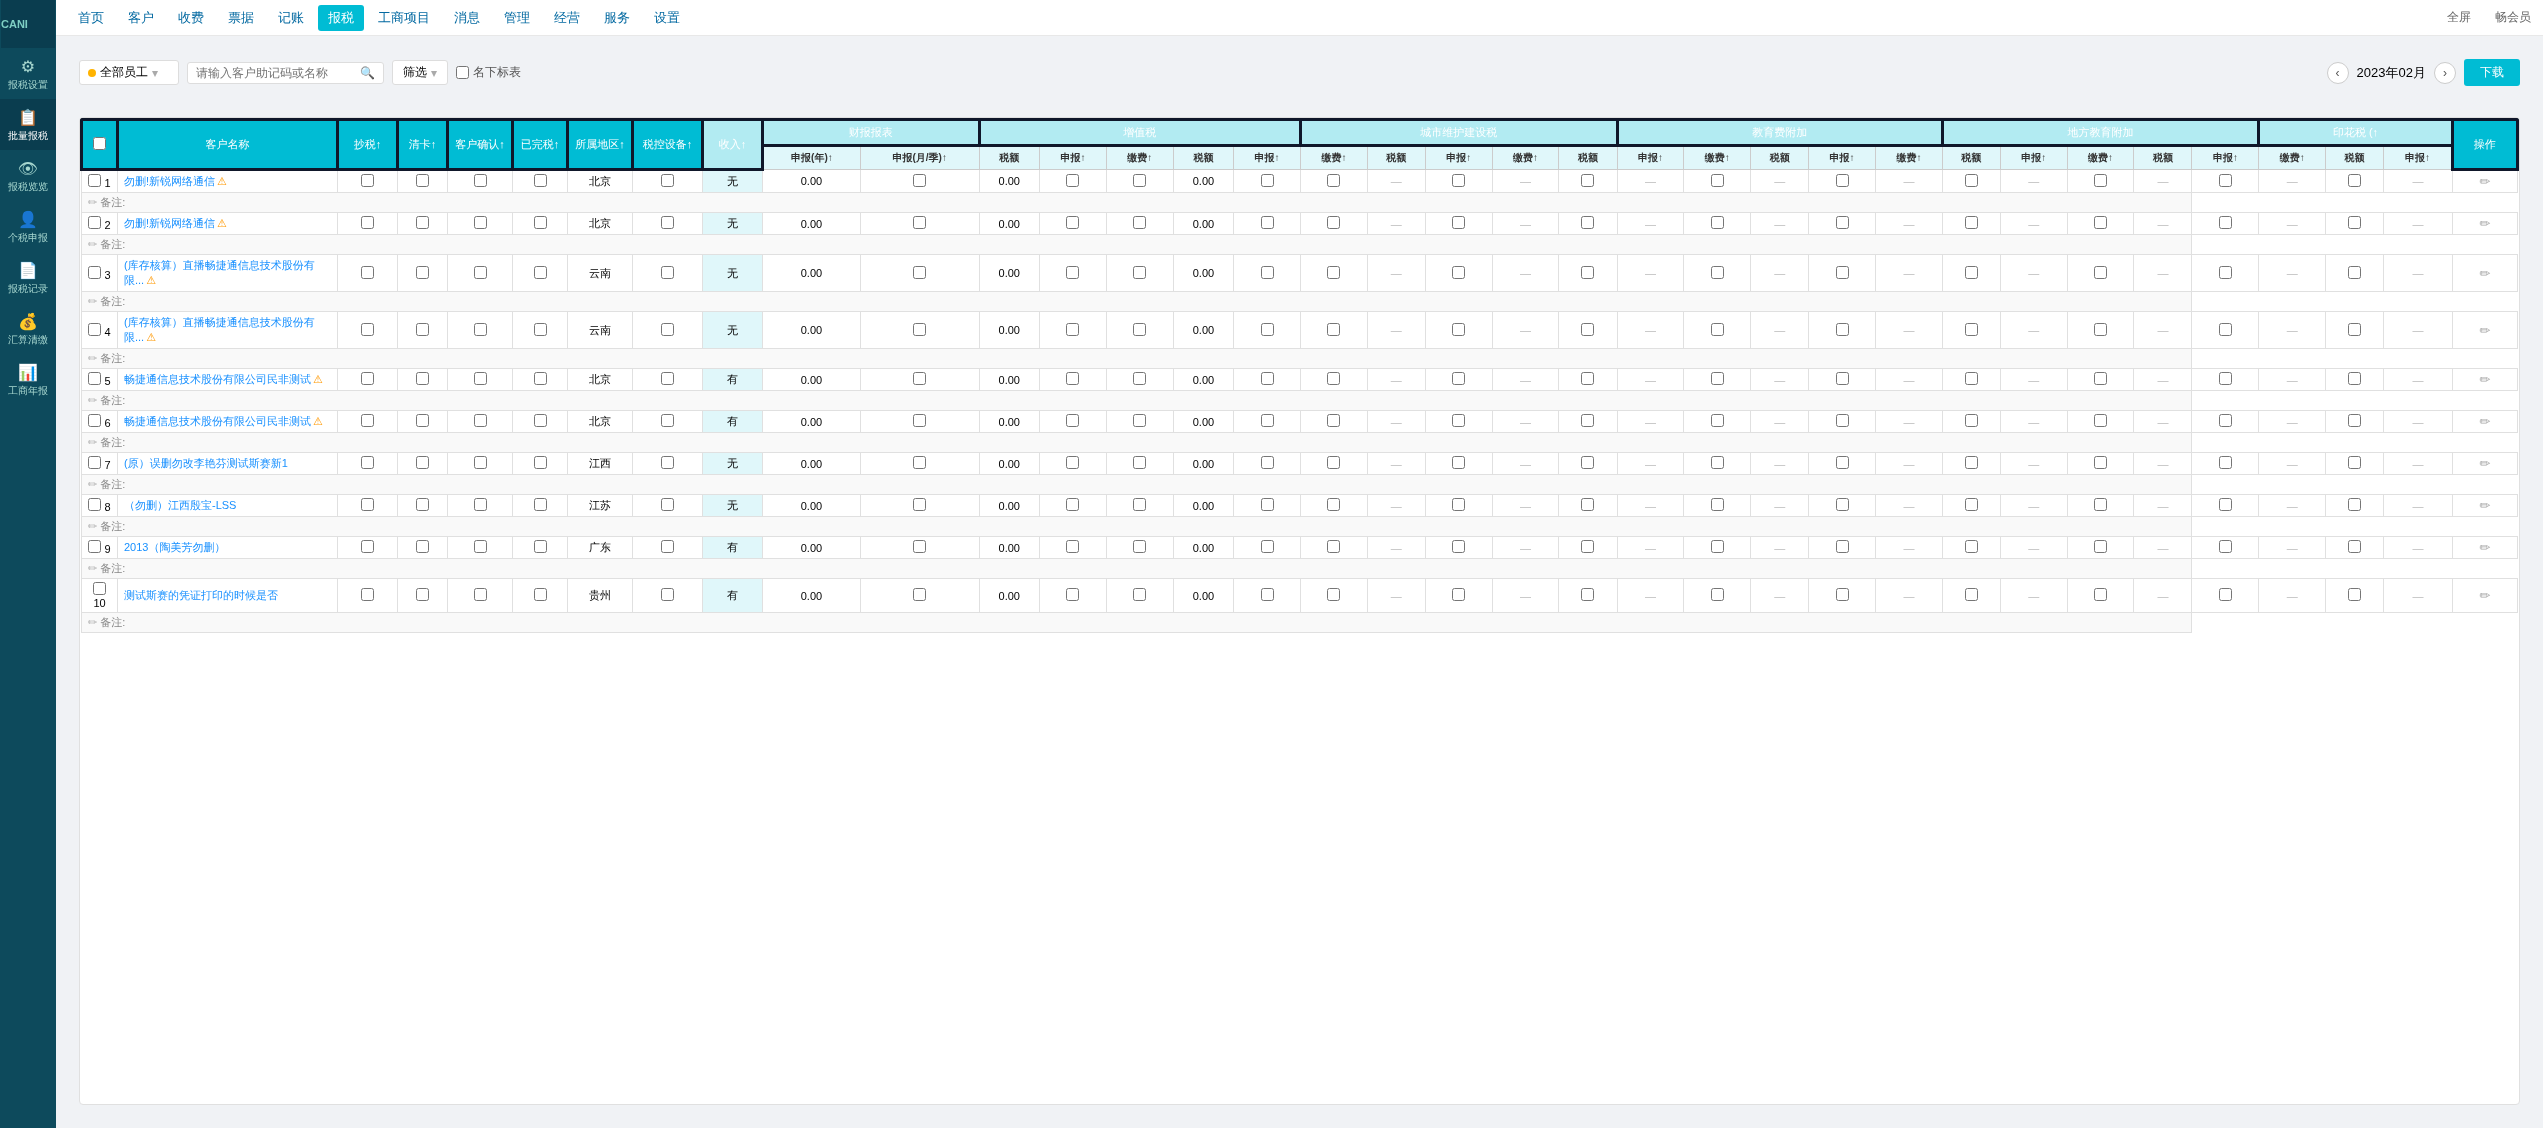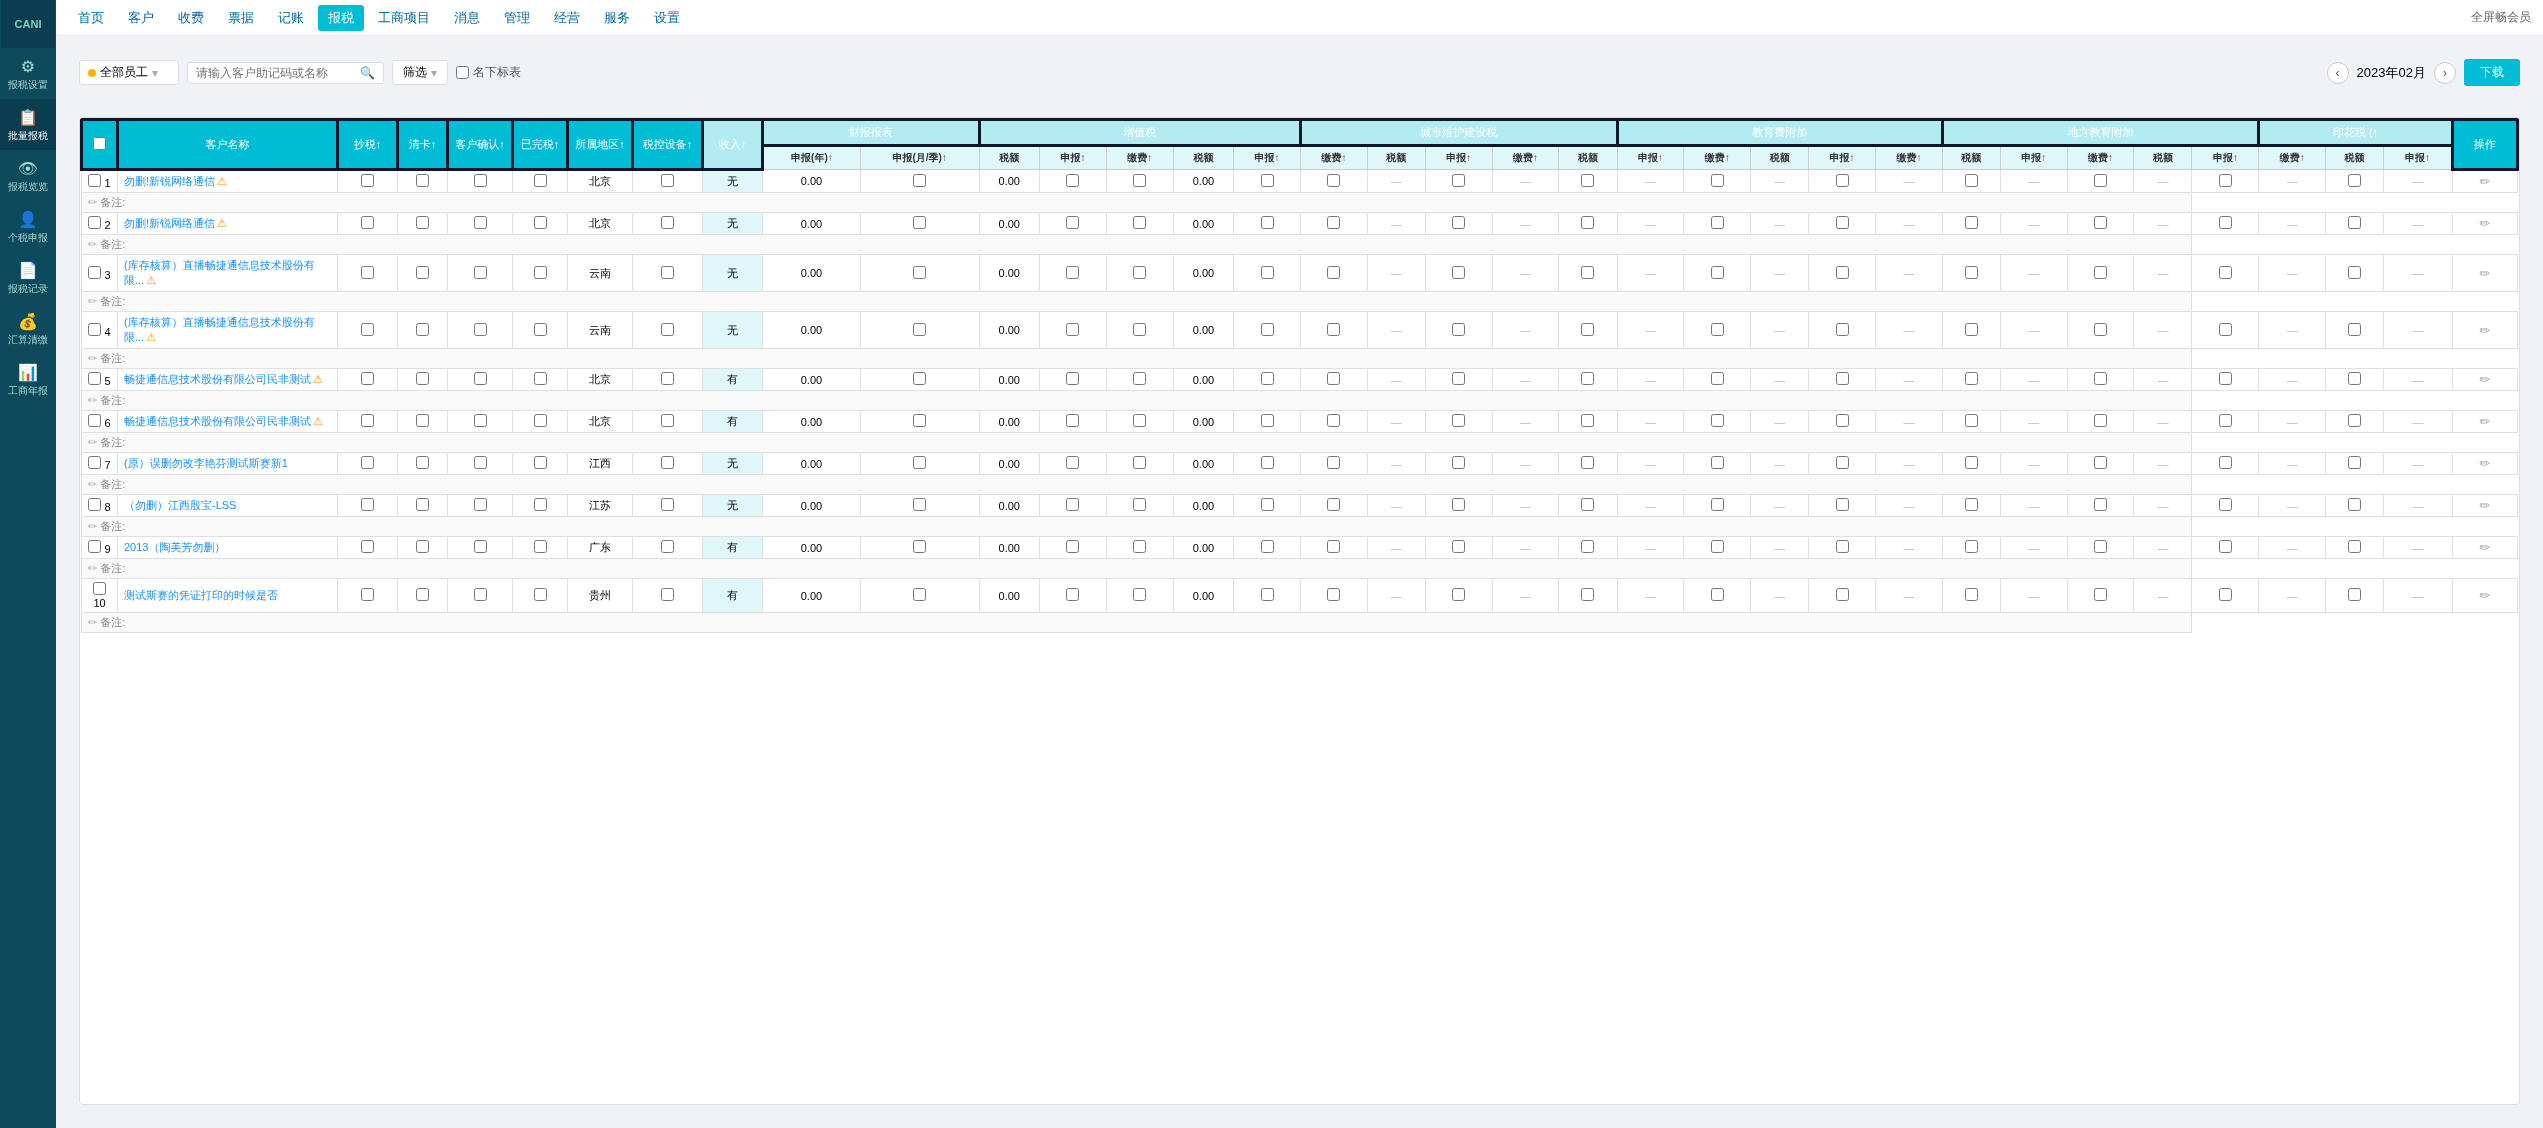--- a/index.html
+++ b/index.html
@@ -14,21 +14,21 @@
       align-items: center;
       padding-top: 0;
       flex-shrink: 0;
     }
     .sidebar-logo {
       width: 54px;
       height: 48px;
       background: #0a3d4f;
       display: flex;
       align-items: center;
-      justify-content: center;
+      justify-content: flex-start;
       color: #7ecfc3;
       font-size: 18px;
       font-weight: bold;
     }
     .sidebar-item {
       width: 56px;
       padding: 8px 4px;
       display: flex;
       flex-direction: column;
       align-items: center;
@@ -75,21 +75,21 @@
     }
     .topnav-item.active {
       background: #00bcd4;
       color: #fff;
       border-radius: 3px;
     }
     .topnav-right {
       margin-left: auto;
       display: flex;
       align-items: center;
-      gap: 0;
+      gap: 24px;
       font-size: 12px;
       color: #666;
     }
     .topnav-right span { cursor: pointer; }
 
     
     .content {
       flex: 1;
       display: flex;
       flex-direction: column;

